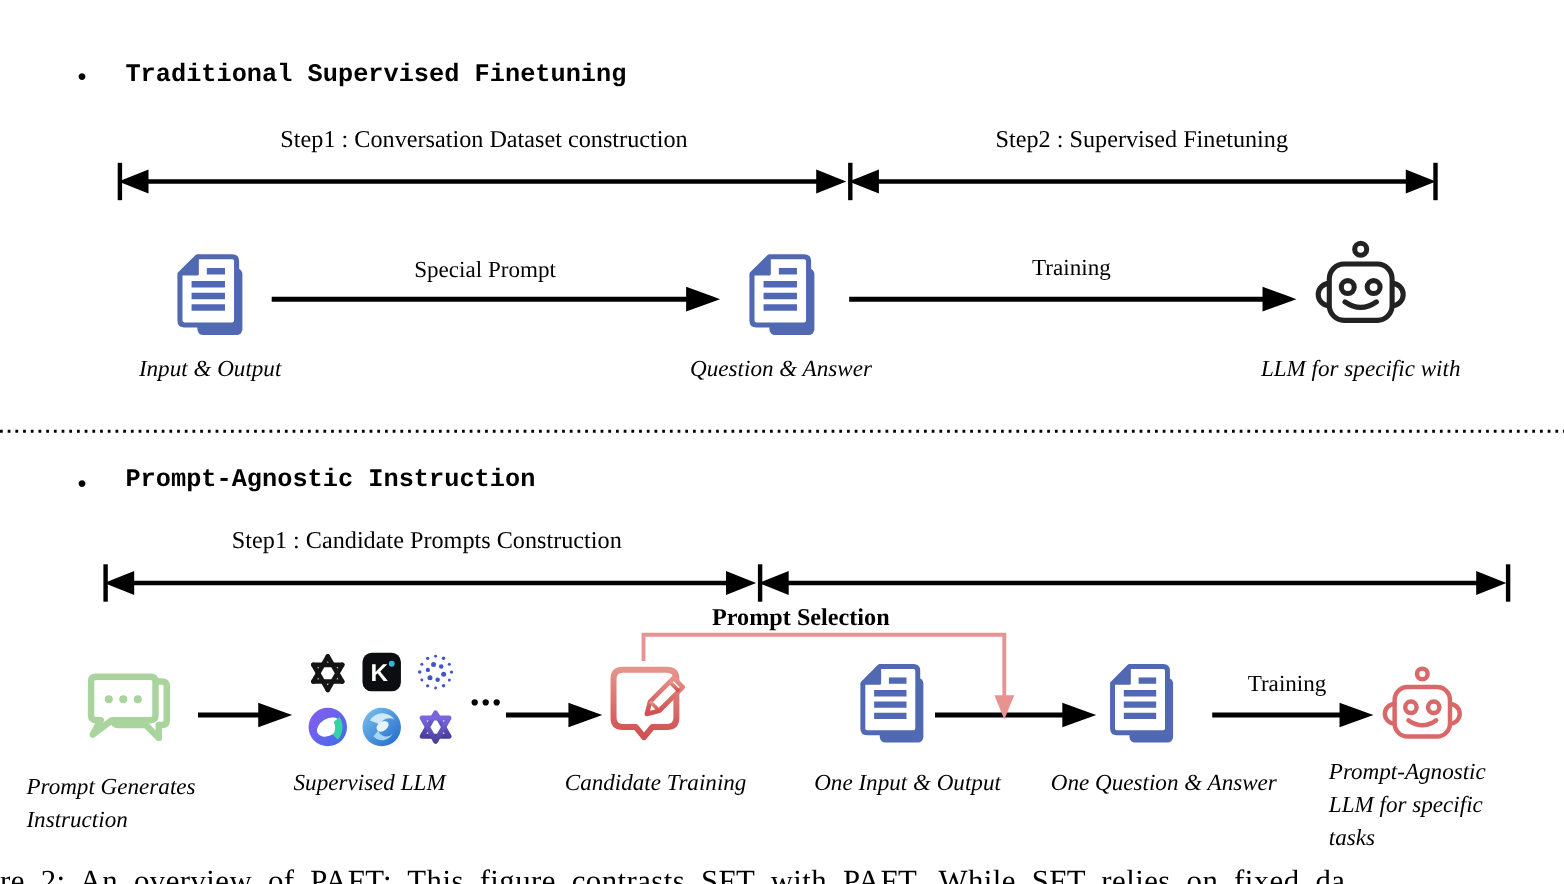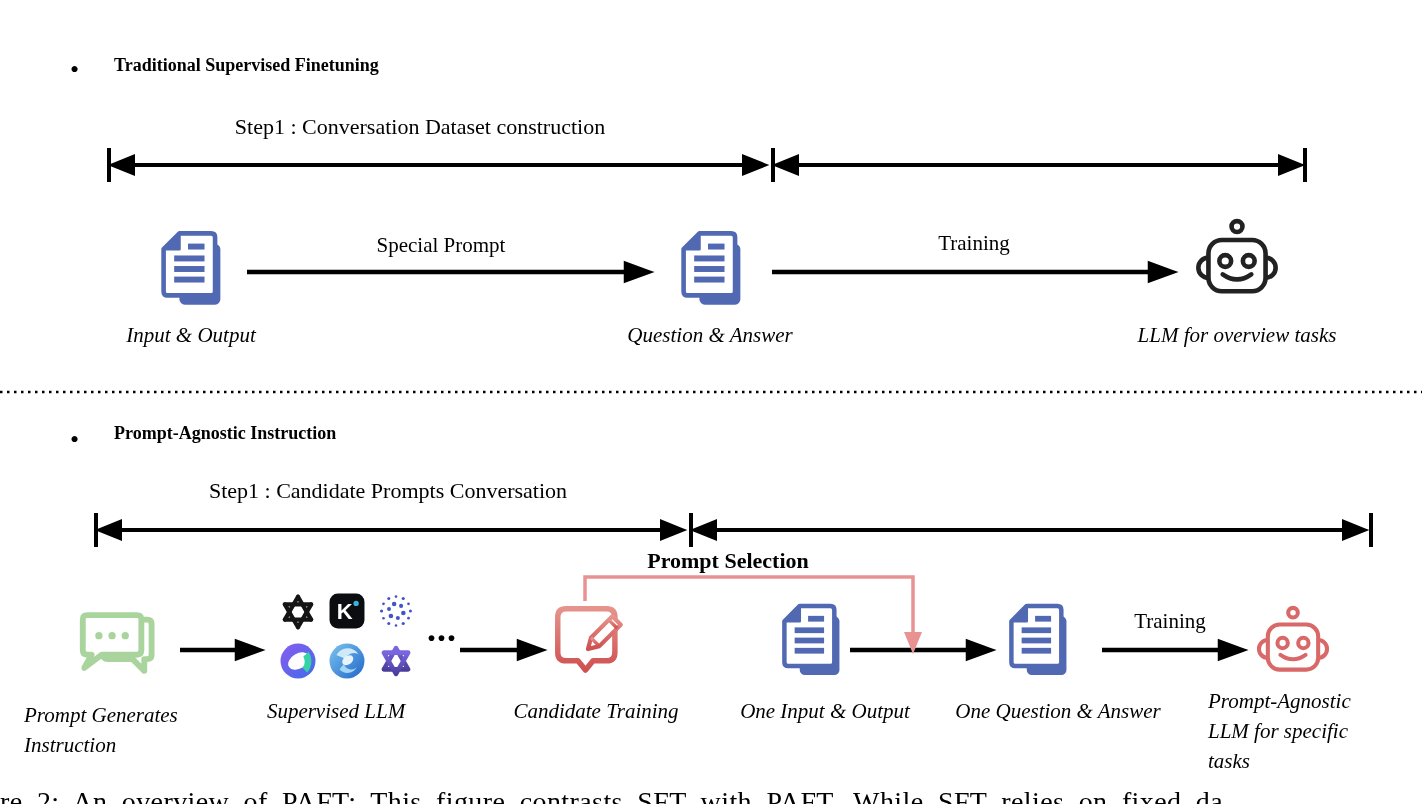--- a/index.html
+++ b/index.html
@@ -3,21 +3,21 @@
 <meta charset="utf-8">
 <style>
   html,body{margin:0;padding:0;background:#ffffff;}
   #figure{
     position:relative;width:1422px;height:804px;background:#ffffff;
     overflow:hidden;font-family:"Liberation Serif","DejaVu Serif",serif;color:#000;
   }
   .abs{position:absolute;}
   .ctr{transform:translateX(-50%);white-space:nowrap;}
   .bullet{font-size:26px;line-height:1;}
-  .sec-title{font-size:18px;font-weight:700;white-space:nowrap;}
+  .sec-title{font-size:23px;font-weight:700;white-space:nowrap;font-family:Liberation Mono, monospace;}
   .step-label{font-size:22px;white-space:nowrap;}
   .arrow-label{font-size:21px;white-space:nowrap;}
   .node-label{font-size:21px;font-weight:400;font-style:italic;}
   .dyn-label{font-size:22px;font-weight:700;white-space:nowrap;}
   .ellipsis{font-size:36px;font-weight:700;line-height:1;letter-spacing:1px;}
   .caption{font-size:28px;white-space:nowrap;word-spacing:7px;letter-spacing:0.4px;}
   svg.icon{position:absolute;overflow:visible;}
   #arrow-layer{position:absolute;left:0;top:0;}
 </style>
 </head>
@@ -88,30 +88,31 @@
     <line x1="0" y1="392" x2="1422" y2="392" stroke="#000" stroke-width="2.6" stroke-dasharray="2.5,4.5"></line>
 
     <g>
       <path d="M585,601 L585,577 L913,577 L913,634" fill="none" stroke="#E89292" stroke-width="3.5"></path>
       <polygon points="913,654 904,632 922,632" fill="#E89292"></polygon>
     </g>
   </svg>
 
   <div class="abs bullet" style="left:70px;top:57px">•</div>
   <div class="abs sec-title" style="left:114px;top:55px">Traditional Supervised Finetuning</div>
-  <div class="abs step-label ctr" style="left:420px;top:114px">Step1 : Conversation Dataset construction</div>
+  <div class="abs step-label ctr" style="left:440px;top:114px">Step1 : Conversation Dataset construction</div>
+  <div class="abs step-label ctr" style="left:1038px;top:114px">Step2 : Supervised Finetuning</div>
   <div class="abs arrow-label ctr" style="left:441px;top:233px">Special Prompt</div>
   <div class="abs arrow-label ctr" style="left:974px;top:231px">Training</div>
   <div class="abs node-label ctr" style="left:191px;top:323px">Input &amp; Output</div>
   <div class="abs node-label ctr" style="left:710px;top:323px">Question &amp; Answer</div>
-  <div class="abs node-label ctr" style="left:1237px;top:323px">LLM for overview tasks</div>
+  <div class="abs node-label ctr" style="left:1237px;top:323px">LLM for specific with</div>
 
   <div class="abs bullet" style="left:70px;top:427px">•</div>
   <div class="abs sec-title" style="left:114px;top:423px">Prompt-Agnostic Instruction</div>
-  <div class="abs step-label ctr" style="left:388px;top:478px">Step1 : Candidate Prompts Conversation</div>
+  <div class="abs step-label ctr" style="left:388px;top:478px">Step1 : Candidate Prompts Construction</div>
   <div class="abs dyn-label ctr" style="left:728px;top:548px">Prompt Selection</div>
   <div class="abs ellipsis" style="left:427px;top:611px">...</div>
   <div class="abs arrow-label ctr" style="left:1170px;top:609px">Training</div>
   <div class="abs node-label" style="left:24px;top:701px;width:200px;line-height:1.42">Prompt Generates Instruction</div>
   <div class="abs node-label ctr" style="left:336px;top:699px">Supervised LLM</div>
   <div class="abs node-label ctr" style="left:596px;top:699px">Candidate Training</div>
   <div class="abs node-label ctr" style="left:825px;top:699px">One Input &amp; Output</div>
   <div class="abs node-label" style="left:1208px;top:687px;width:172px;line-height:1.42">Prompt-Agnostic LLM for specific tasks</div>
   <div class="abs node-label ctr" style="left:1058px;top:699px">One Question &amp; Answer</div>
 

